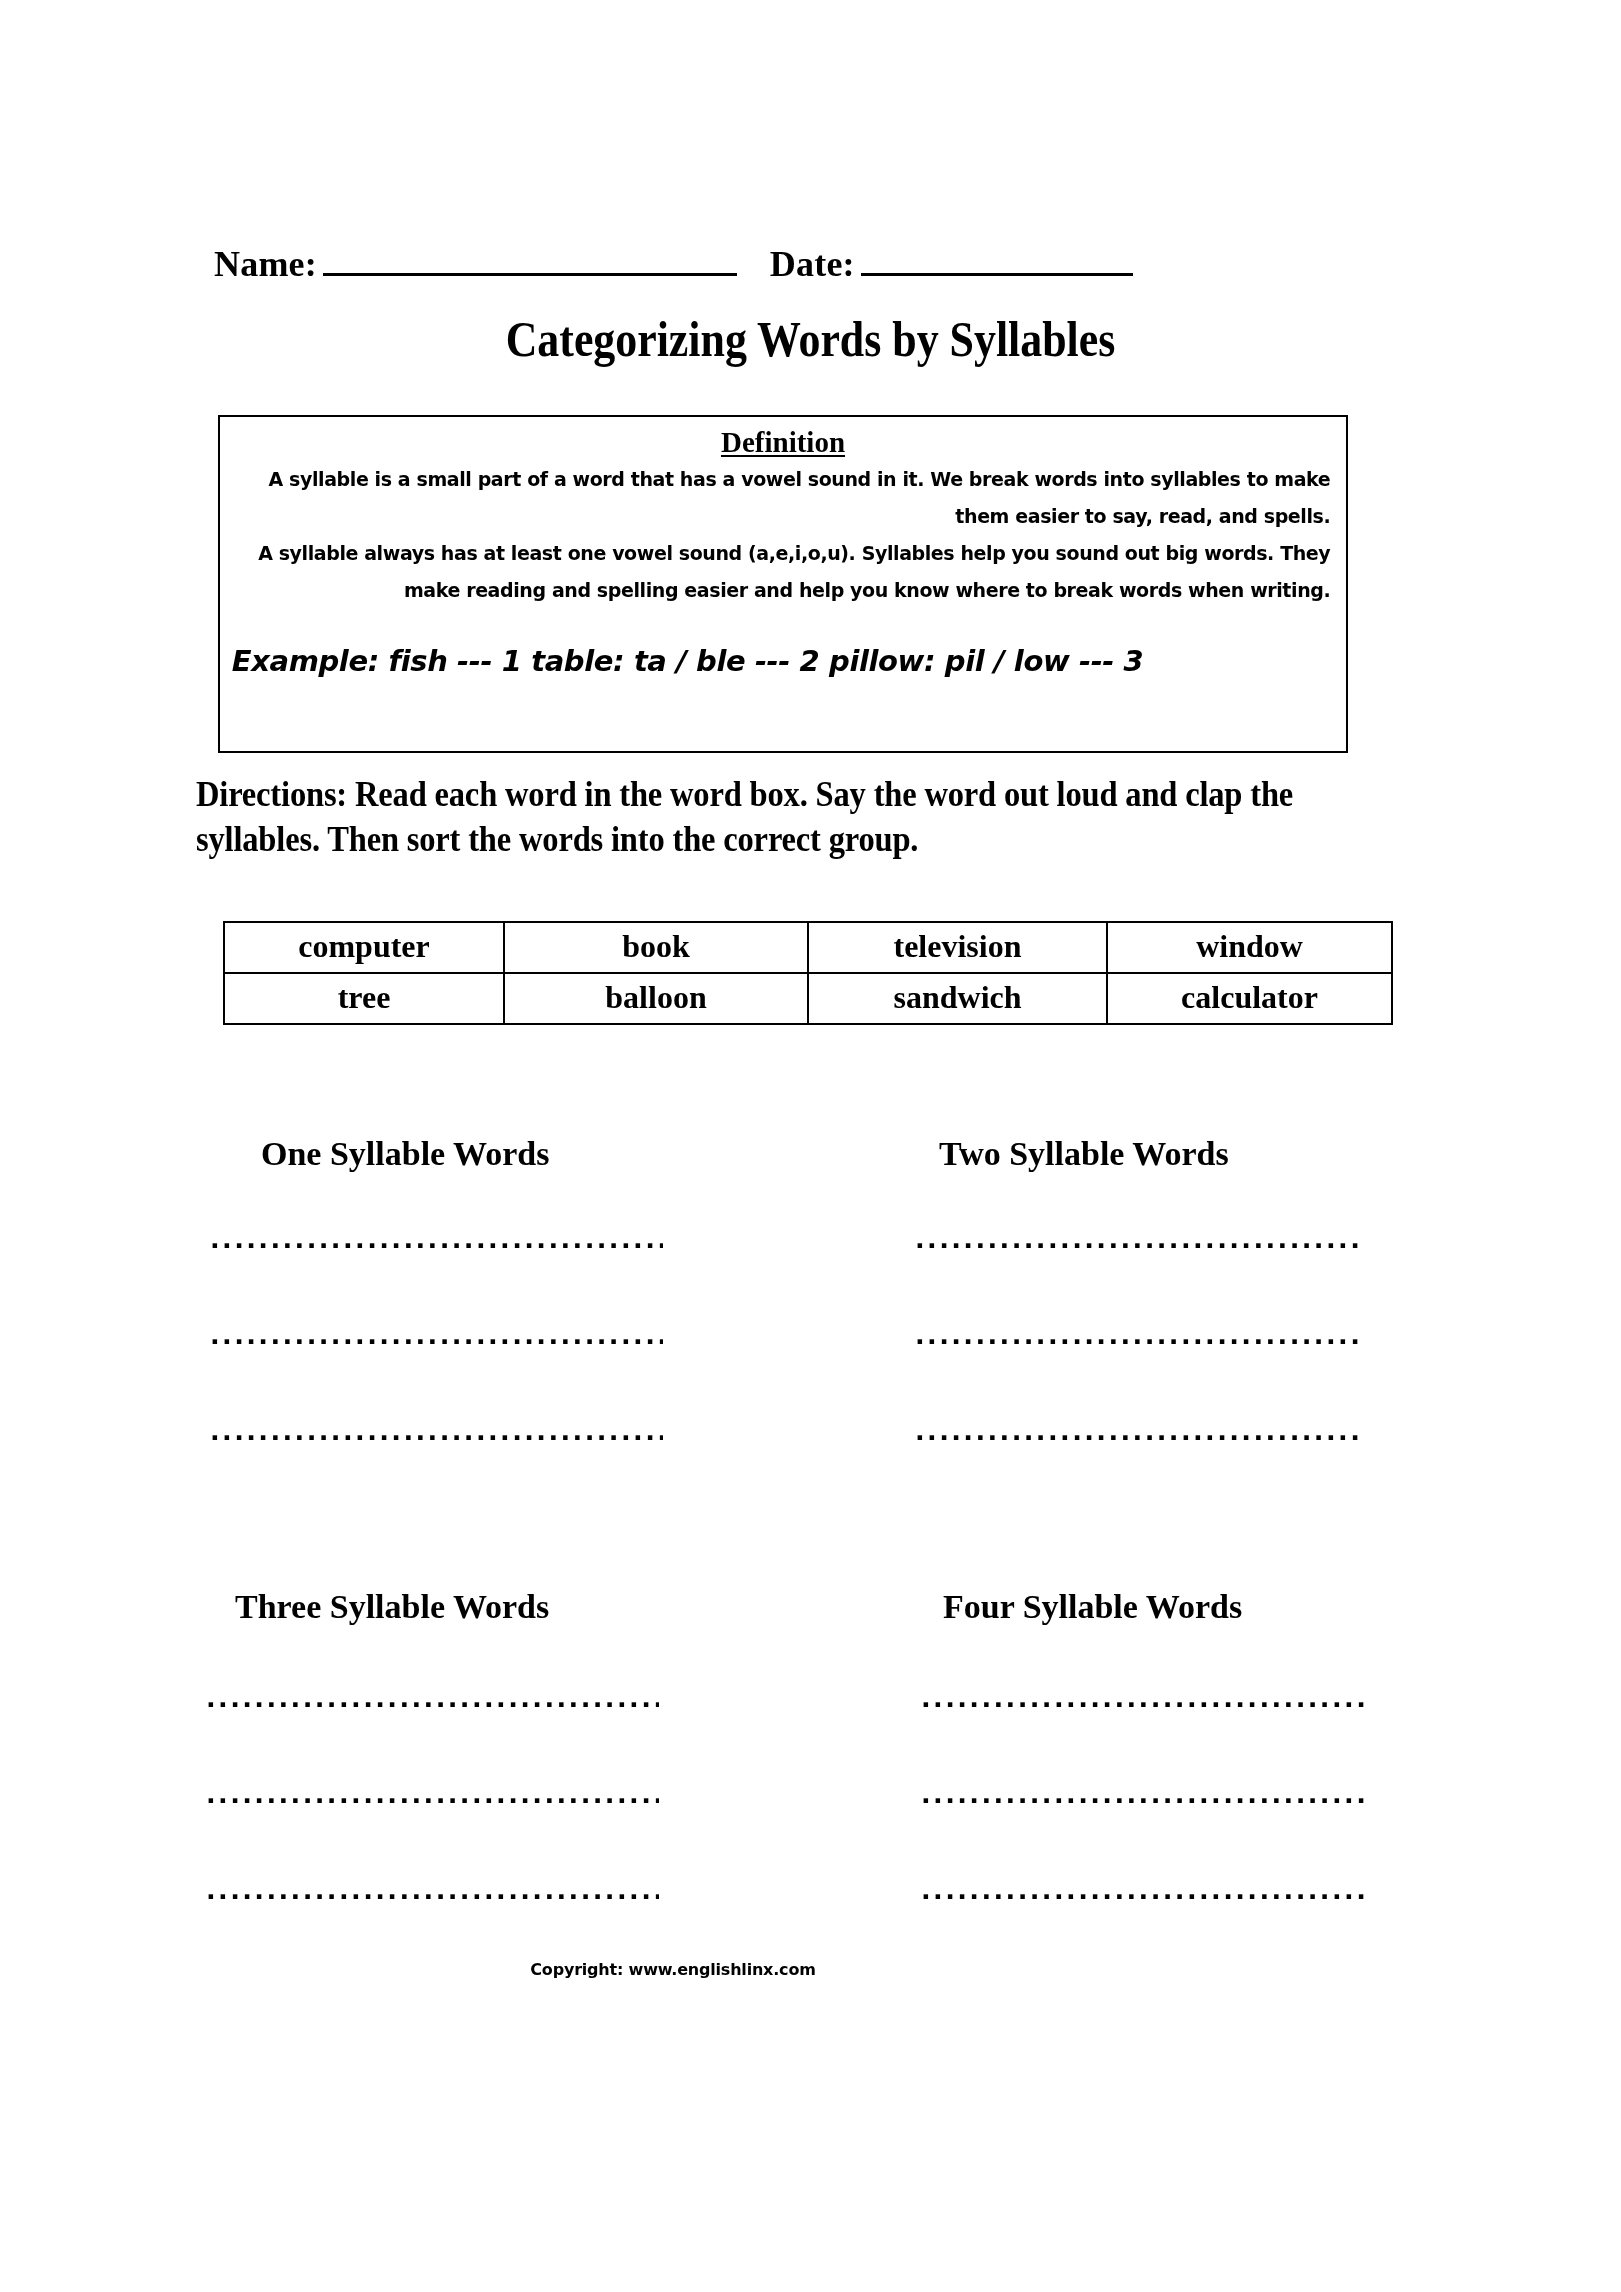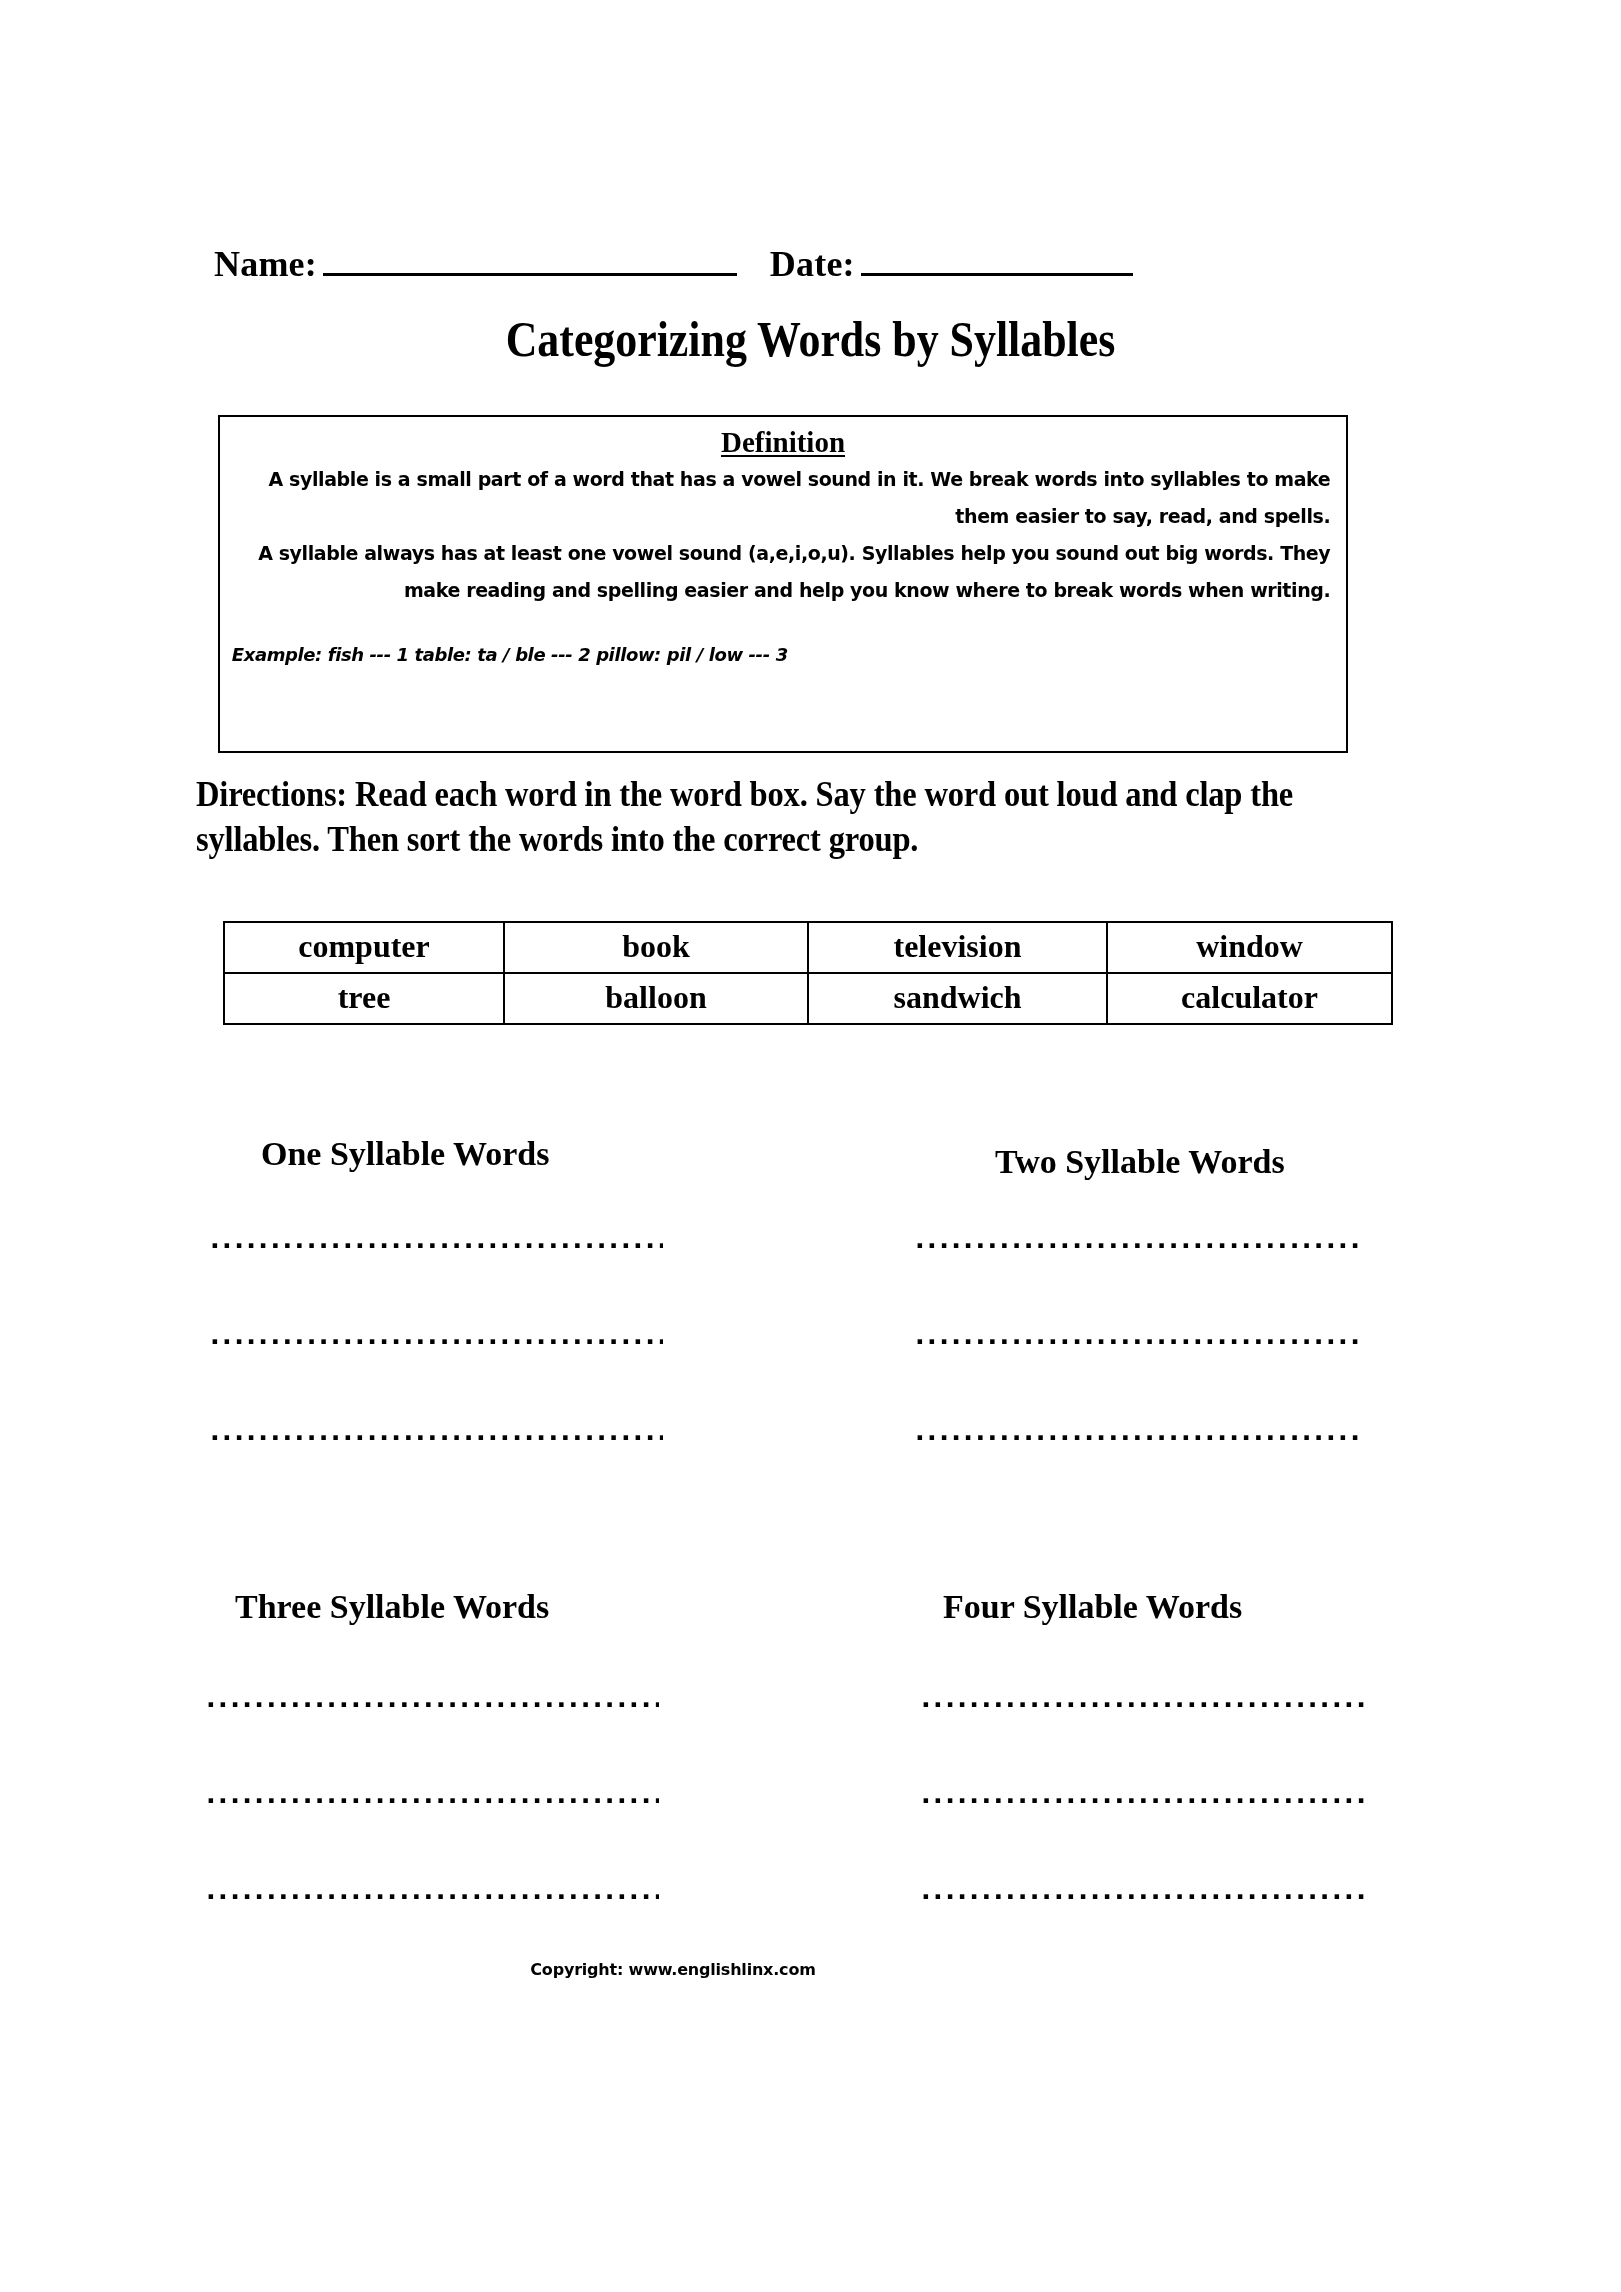--- a/index.html
+++ b/index.html
@@ -90,21 +90,21 @@
     line-height: 37px;
     padding: 2px 15.7px 0 11.8px;
     letter-spacing: -0.4px;
     text-align: right;
   }
   .def-body p { margin: 0; }
   .def-example {
     font-family: "DejaVu Sans", "Liberation Sans", sans-serif;
     font-weight: bold;
     font-style: italic;
-    font-size: 18px;
+    font-size: 29px;
     letter-spacing: -0.4px;
     padding: 0 11.8px;
     margin-top: 35px;
   }
 
   
   .directions {
     position: absolute;
     left: 196px;
     top: 772px;
@@ -157,21 +157,21 @@
     font-family: "DejaVu Sans", "Liberation Sans", sans-serif;
     font-size: 25.5px;
     font-weight: bold;
     letter-spacing: 2.4px;
     line-height: 21.6px;
     white-space: nowrap;
     color: #000;
   }
 
   .sec1-head { left: 261px; top: 1135px; }
-  .sec2-head { left: 995px; top: 1135px; margin-top: 8px; }
+  .sec2-head { left: 939px; top: 1135px; }
   .sec3-head { left: 235px; top: 1588px; }
   .sec4-head { left: 943px; top: 1588px; }
 
   .l1 { left: 210px;  top: 1229px; width: 453px; }
   .l2 { left: 210px;  top: 1325px; width: 453px; }
   .l3 { left: 210px;  top: 1421px; width: 453px; }
   .r1 { left: 915px;  top: 1229px; width: 443px; }
   .r2 { left: 915px;  top: 1325px; width: 443px; }
   .r3 { left: 915px;  top: 1421px; width: 443px; }
 

